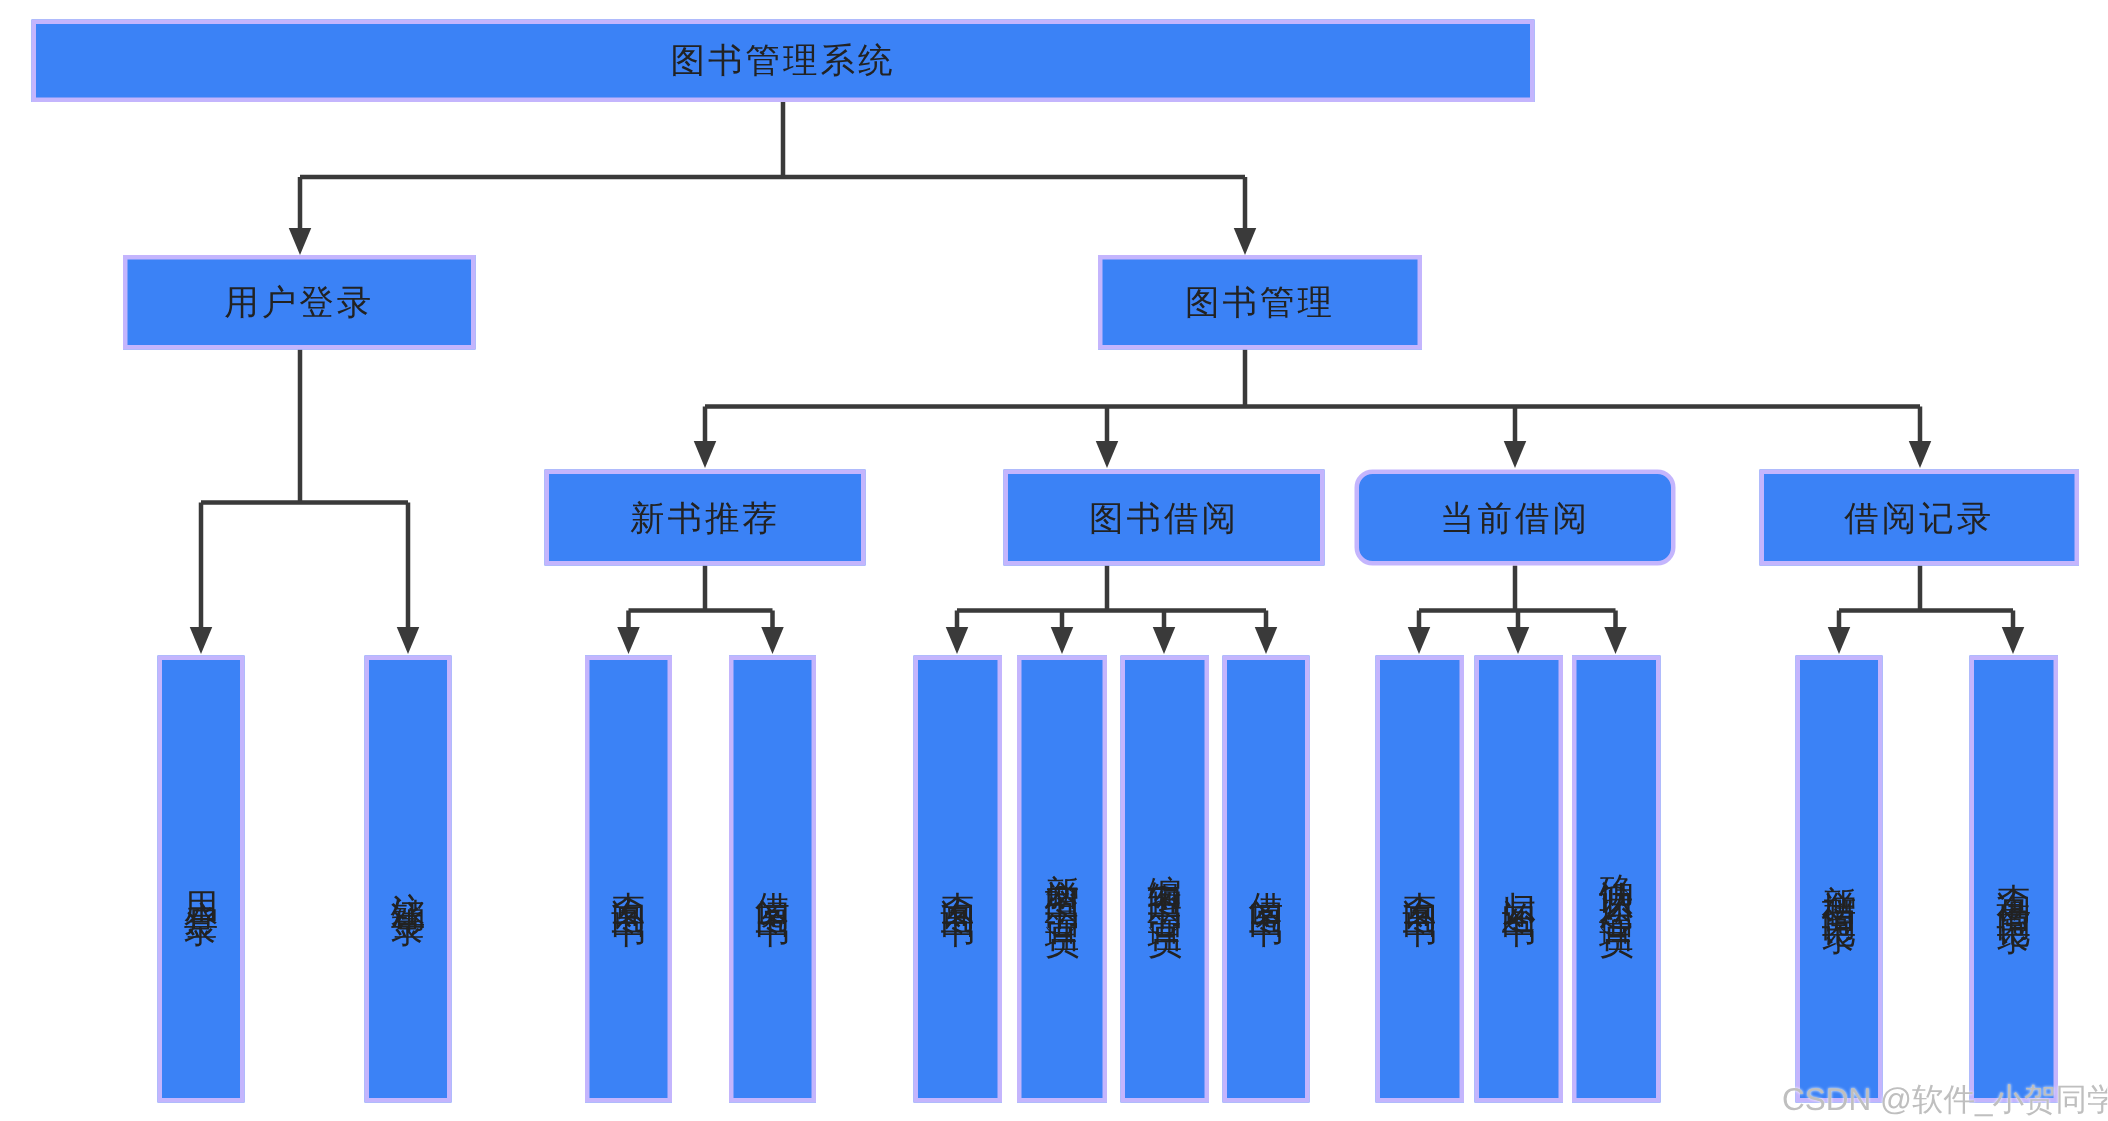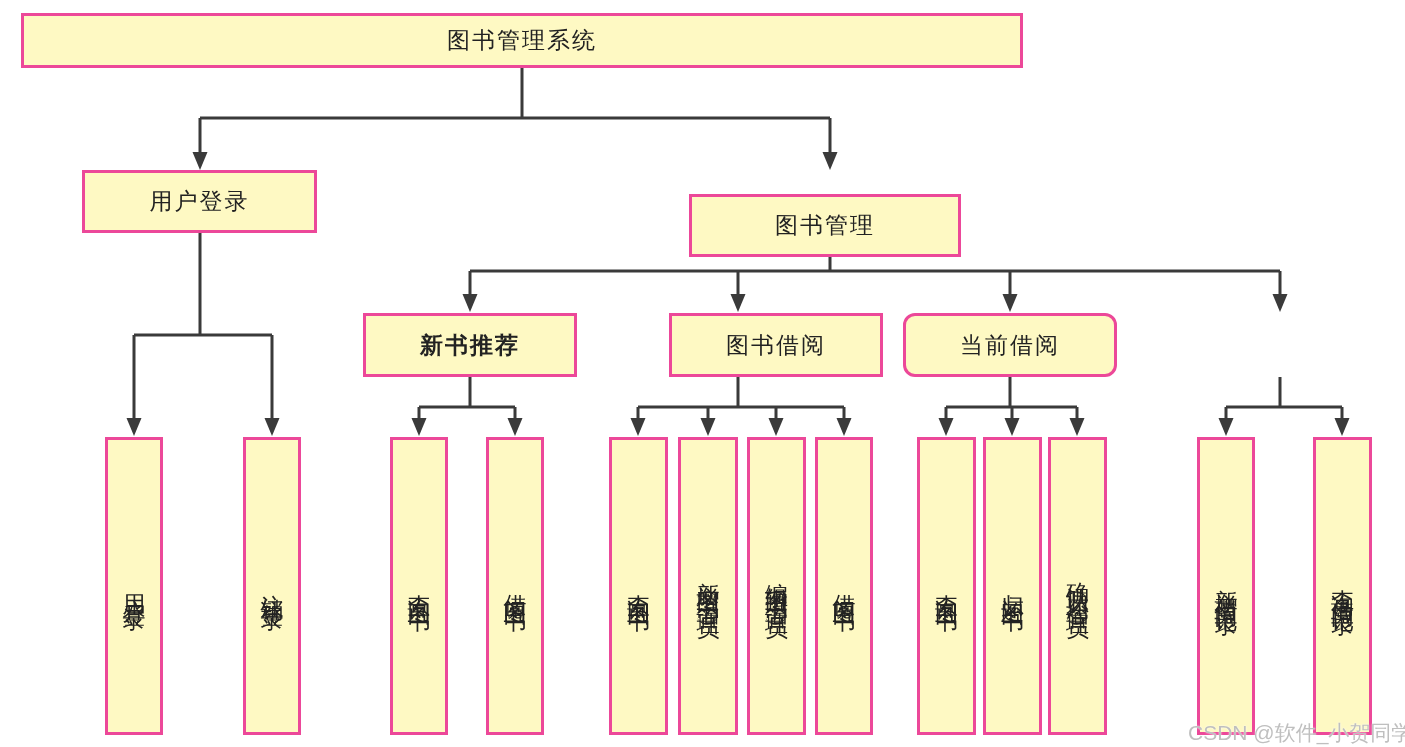--- a/index.html
+++ b/index.html
@@ -9,22 +9,22 @@
     background:#ffffff;
     font-family:"Liberation Sans","DejaVu Sans",sans-serif;
     overflow:hidden;
   }
   .connectors{position:absolute;left:0;top:0;width:1405px;height:747px;z-index:1;}
   .connectors path{stroke:#3a3a3a;stroke-width:3;fill:none;}
   .connectors polygon{fill:#3a3a3a;stroke:none;}
   .node{
     position:absolute;
     box-sizing:border-box;
-    background:#fef9c3;
-    border:3px solid #ec4899;
+    background:#3b82f6;
+    border:3px solid #c4b5fd;
     display:flex;align-items:center;justify-content:center;
     color:#222222;
     z-index:2;
   }
   .node.h{font-size:23px;letter-spacing:2px;white-space:nowrap;}
   .node.leaf{
     font-size:23px;
     letter-spacing:5px;
     line-height:1;
     writing-mode:vertical-rl;
@@ -76,25 +76,26 @@
     <polygon points="1069.5,418 1084.5,418 1077,436"></polygon>
 
     <path d="M1280 377 V407 M1226 407 H1342 M1226 407 V422 M1342 407 V422"></path>
     <polygon points="1218.5,418 1233.5,418 1226,436"></polygon>
     <polygon points="1334.5,418 1349.5,418 1342,436"></polygon>
   </svg>
 
   <div class="node h" style="left:21px;top:13px;width:1002px;height:55px;">图书管理系统</div>
 
   <div class="node h" style="left:82px;top:170px;width:235px;height:63px;">用户登录</div>
-  <div class="node h" style="left:689px;top:170px;width:272px;height:63px;margin-top:24px;">图书管理</div>
+  <div class="node h" style="left:732px;top:170px;width:216px;height:63px;">图书管理</div>
 
-  <div class="node h" style="left:363px;top:313px;width:214px;height:64px;font-weight:bold;">新书推荐</div>
+  <div class="node h" style="left:363px;top:313px;width:214px;height:64px;">新书推荐</div>
   <div class="node h" style="left:669px;top:313px;width:214px;height:64px;">图书借阅</div>
   <div class="node h" style="left:903px;top:313px;width:214px;height:64px;border-radius:12px;">当前借阅</div>
+  <div class="node h" style="left:1173px;top:313px;width:213px;height:64px;">借阅记录</div>
 
   <div class="node leaf" style="left:105px;top:437px;width:58px;height:298px;">用户登录</div>
   <div class="node leaf" style="left:243px;top:437px;width:58px;height:298px;">注销登录</div>
 
   <div class="node leaf" style="left:390px;top:437px;width:58px;height:298px;">查询图书</div>
   <div class="node leaf" style="left:486px;top:437px;width:58px;height:298px;">借阅图书</div>
 
   <div class="node leaf" style="left:609px;top:437px;width:59px;height:298px;">查询图书</div>
   <div class="node leaf" style="left:678px;top:437px;width:60px;height:298px;">新增图书（管理员）</div>
   <div class="node leaf" style="left:747px;top:437px;width:59px;height:298px;">编辑图书（管理员）</div>

